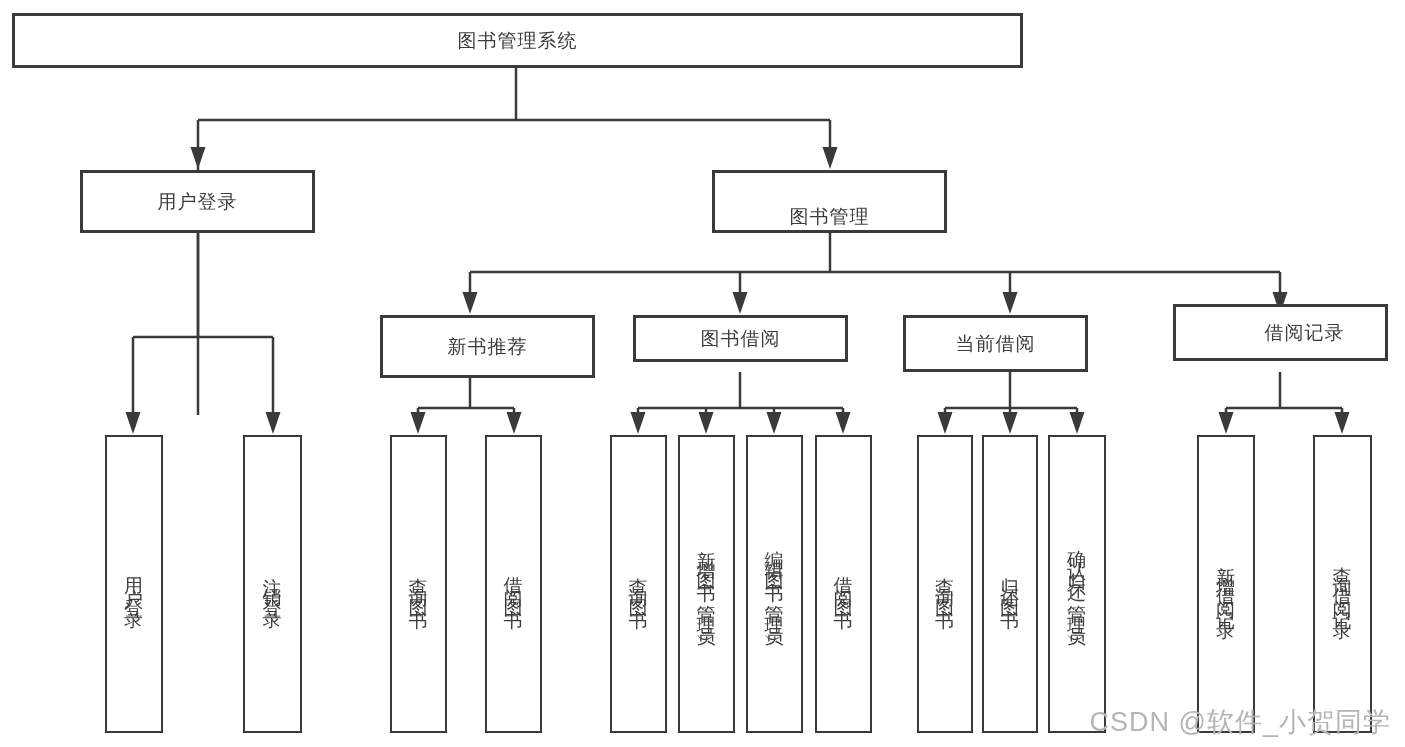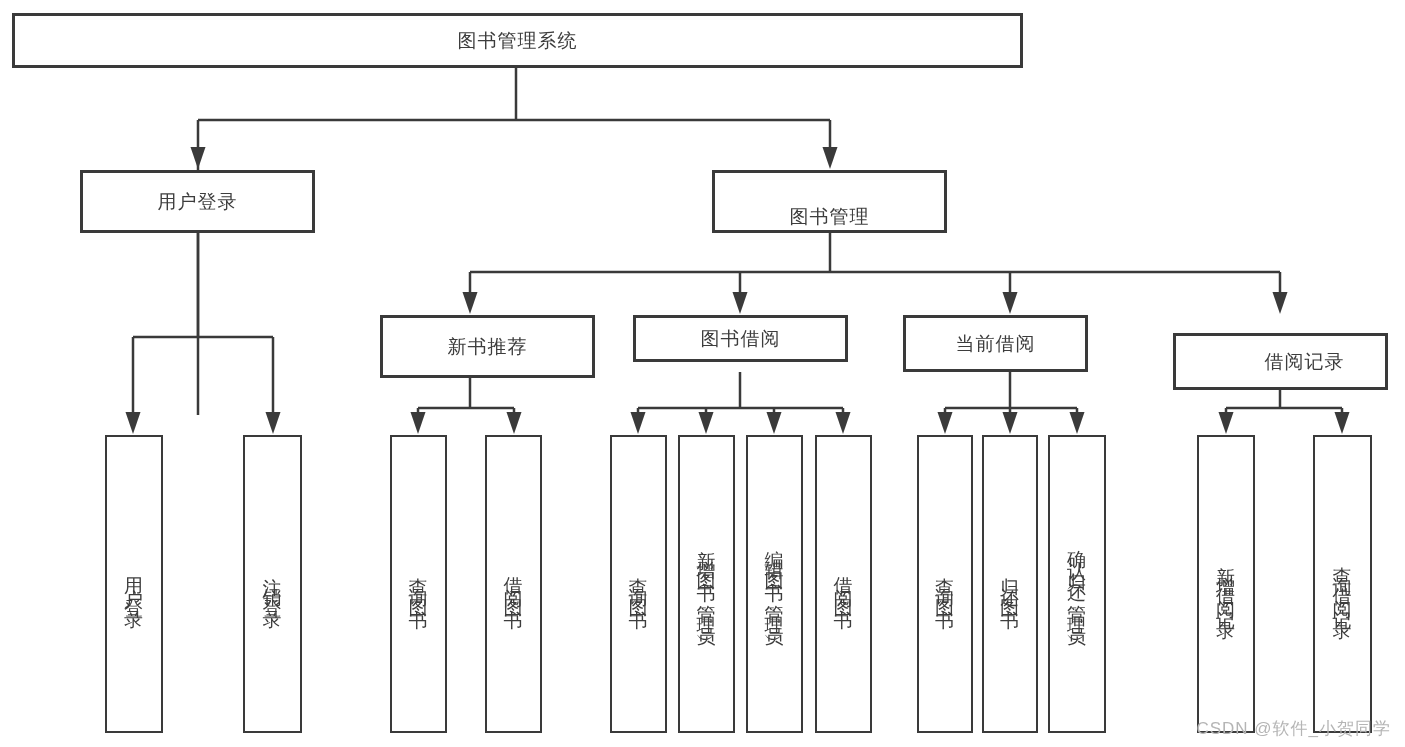--- a/index.html
+++ b/index.html
@@ -37,21 +37,21 @@
   .node.v .vtext{
     writing-mode:vertical-rl;
     text-orientation:mixed;
     letter-spacing:11px;
     line-height:1;
     white-space:nowrap;
   }
   .watermark{
     position:absolute;
     right:14px;bottom:7px;
-    font-size:17px;
+    font-size:27px;
     color:var(--wm);
     z-index:3;
     letter-spacing:1px;
     white-space:nowrap;
   }
 </style>
 </head>
 <body>
 
 <div class="canvas">
@@ -137,21 +137,21 @@
 
   <div class="node h" style="left:380px;top:315px;width:215px;height:63px;">
     <span>新书推荐</span>
   </div>
   <div class="node h" style="left:633px;top:315px;width:215px;height:47px;">
     <span>图书借阅</span>
   </div>
   <div class="node h" style="left:903px;top:315px;width:185px;height:57px;">
     <span>当前借阅</span>
   </div>
-  <div class="node h" style="left:1173px;top:333px;width:215px;height:57px;padding-left:48px;">
+  <div class="node h" style="left:1173px;top:304px;width:215px;height:57px;padding-left:48px;">
     <span>借阅记录</span>
   </div>
 
   <div class="node v" style="left:105px;top:435px;width:58px;height:298px;">
     <span class="vtext">用户登录</span>
   </div>
   <div class="node v" style="left:243px;top:435px;width:59px;height:298px;">
     <span class="vtext">注销登录</span>
   </div>
 

